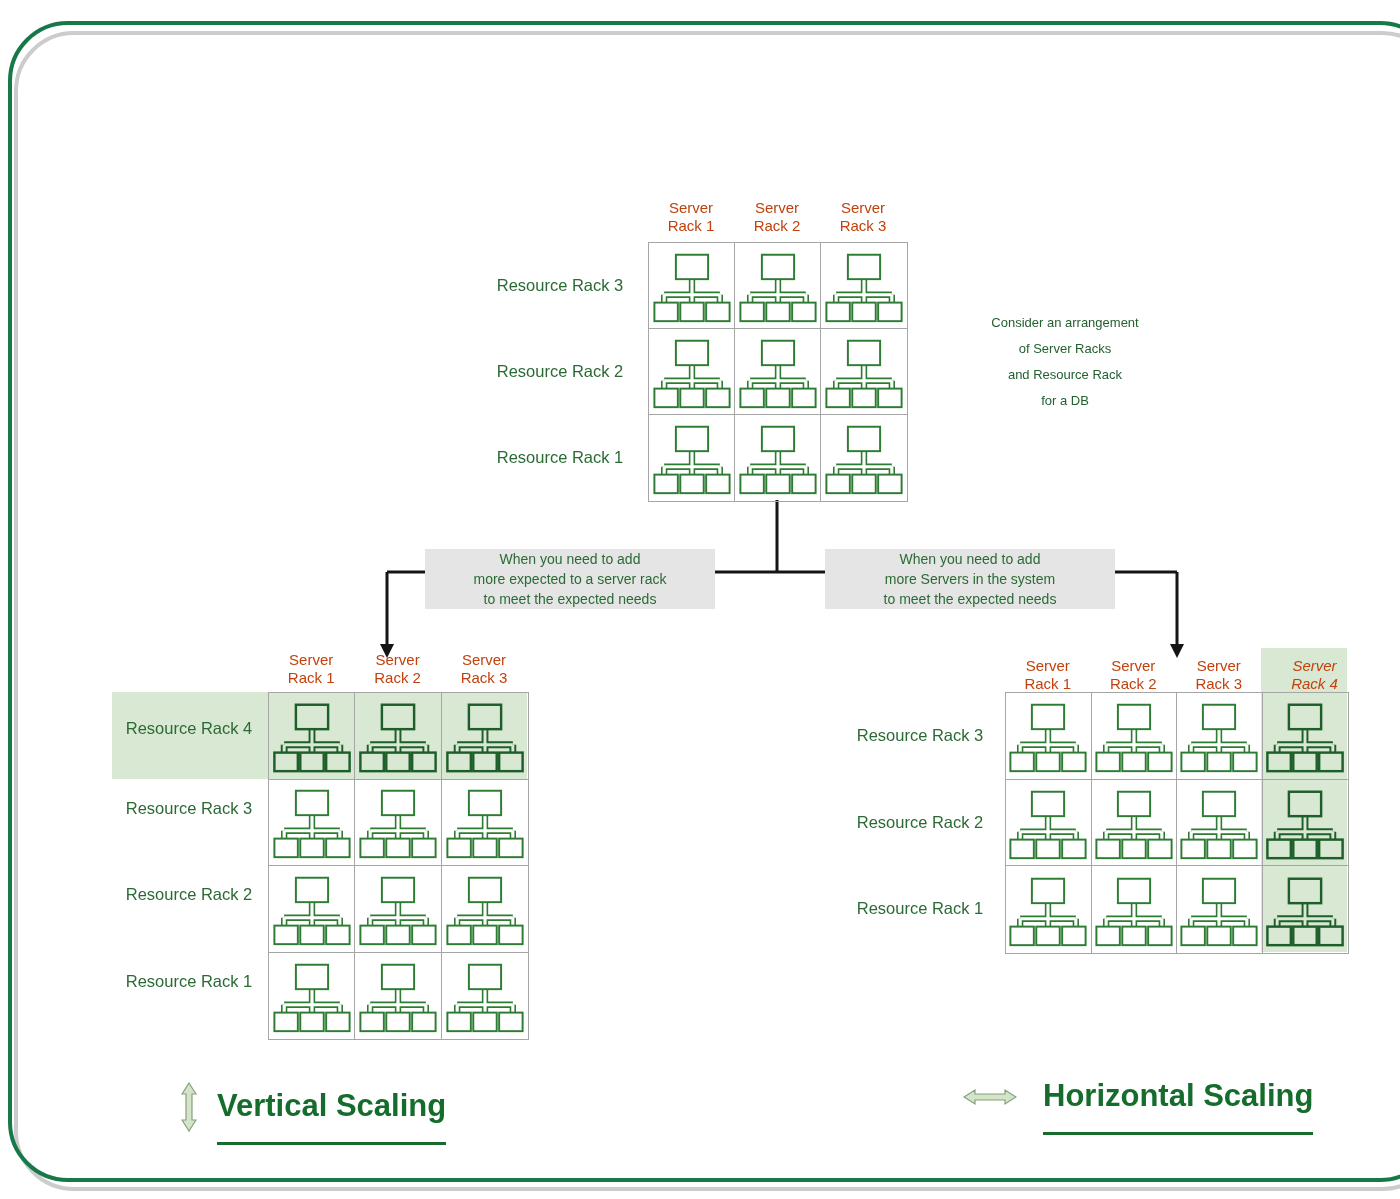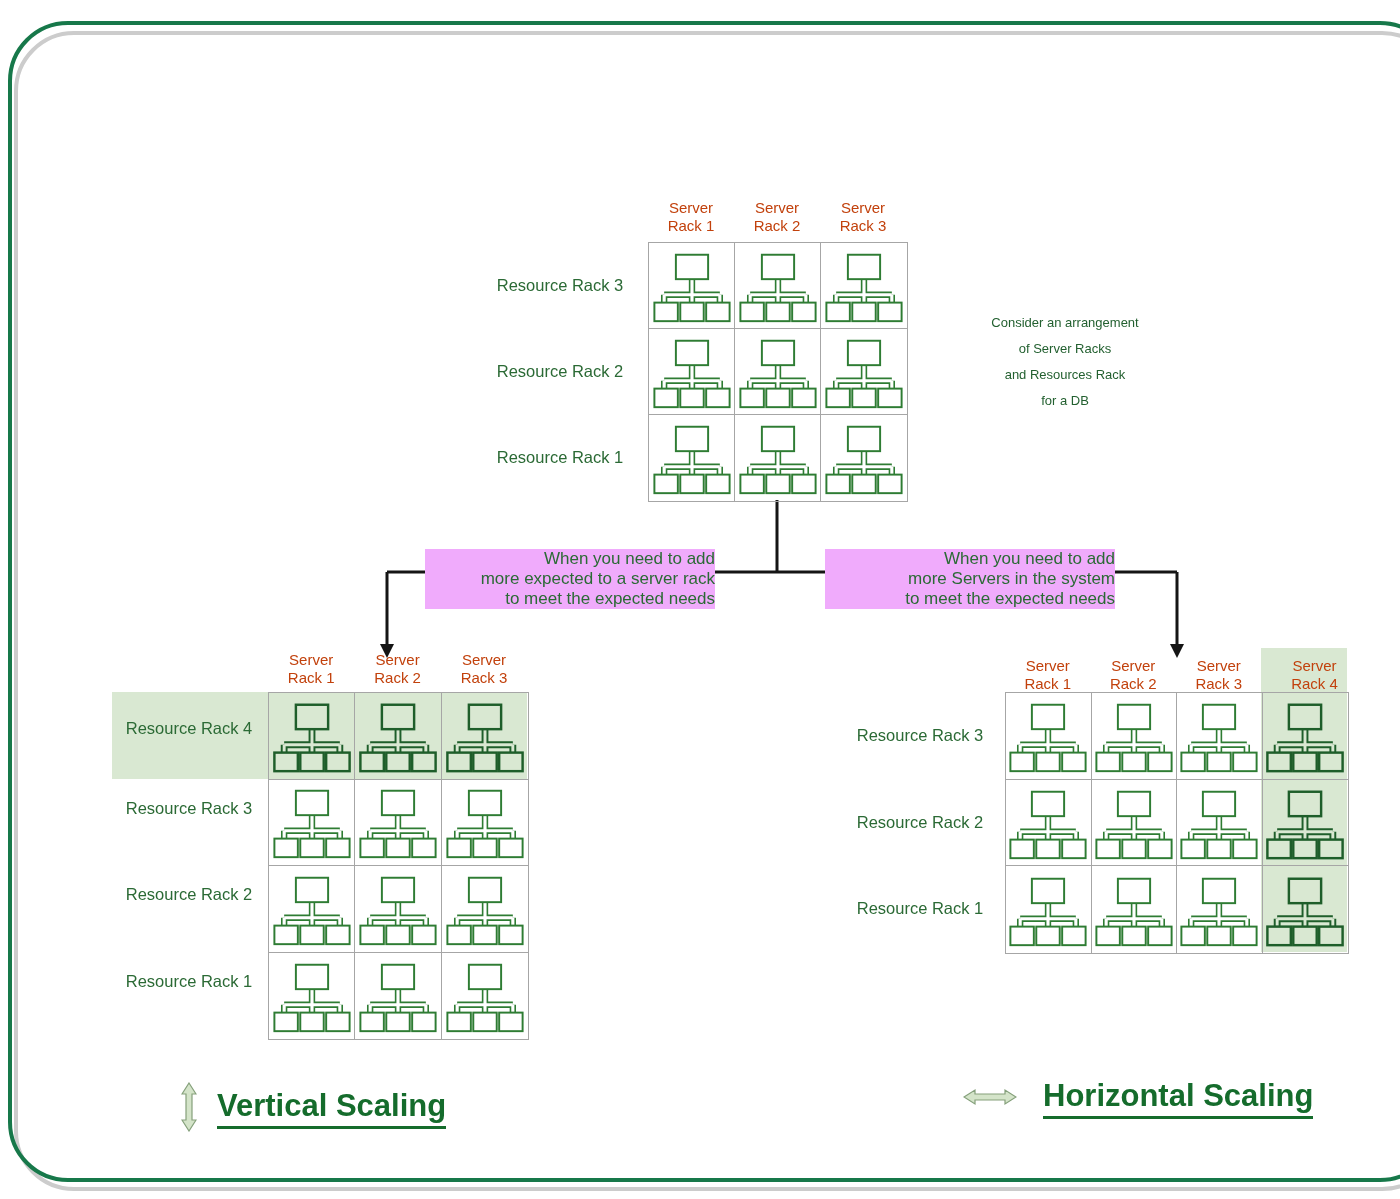--- a/index.html
+++ b/index.html
@@ -19,27 +19,27 @@
   .row-labels{display:flex;flex-direction:column;z-index:3;}
   .row-label{flex:0 0 auto;display:flex;align-items:center;justify-content:center;text-align:center;font-size:16.5px;color:#2b6a35;}
   
   .rack-grid{display:grid;border:1px solid #a6a6a6;z-index:3;background:transparent;}
   .rack-cell{display:flex;align-items:center;justify-content:center;border-right:1px solid #a6a6a6;border-bottom:1px solid #a6a6a6;}
   .rack-cell.last-col{border-right:none;}
   .rack-cell.last-row{border-bottom:none;}
   
   .highlight{background:#d9e8d2;z-index:1;}
   
-  .branch-note{background:#f0abfc;text-align:right;font-size:17px;line-height:20px;color:#2b6a35;z-index:3;}
+  .branch-note{background:#e5e5e5;text-align:center;font-size:14px;line-height:20px;color:#2b6a35;z-index:3;}
   #side-note{left:915px;top:310px;width:300px;text-align:center;font-size:13px;line-height:26px;color:#236030;z-index:3;}
   
   #connector-svg{left:0;top:0;z-index:2;pointer-events:none;}
   
   .legend-text{font-weight:bold;color:#156c2c;z-index:3;}
-  .legend-text .underlined{display:inline-block;border-bottom:3px solid #156c2c;padding-bottom:2px;}
+  .legend-text .underlined{display:inline-block;border-bottom:3px solid #156c2c;padding-bottom:18px;}
   #legend-vertical-text{left:217px;top:1088px;font-size:31px;}
   #legend-horizontal-text{left:1043px;top:1078px;font-size:31px;}
   #legend-vertical-icon{left:181px;top:1082px;z-index:3;}
   #legend-horizontal-icon{left:963px;top:1088px;z-index:3;}
 </style>
 </head>
 <body>
 
 <div id="canvas">
 
@@ -151,21 +151,21 @@
     <rect x="26" y="11" width="33" height="25" fill="#ffffff" stroke="#2e7c33" stroke-width="2"></rect>
     <rect x="4" y="60" width="24" height="19" fill="#ffffff" stroke="#2e7c33" stroke-width="2"></rect>
     <rect x="30.5" y="60" width="24" height="19" fill="#ffffff" stroke="#2e7c33" stroke-width="2"></rect>
     <rect x="57" y="60" width="24" height="19" fill="#ffffff" stroke="#2e7c33" stroke-width="2"></rect>
   </svg>
       </div>
     </div>
   <div class="abs" id="side-note">
       <div>Consider an arrangement</div>
       <div>of Server Racks</div>
-      <div>and Resources Rack</div>
+      <div>and Resource Rack</div>
       <div>for a DB</div>
     </div>
 
   <svg class="abs" id="connector-svg" width="1400" height="1199" viewBox="0 0 1400 1199">
     <path d="M777,500 V573.5 M387,572 H1177 M387,572 V646 M1177,572 V646" fill="none" stroke="#151515" stroke-width="3"></path>
     <polygon points="380,644 394,644 387,658" fill="#151515"></polygon>
     <polygon points="1170,644 1184,644 1177,658" fill="#151515"></polygon>
   </svg>
 
   <div class="abs branch-note" id="branch-note-left" style="left:425px;top:549px;width:290px;">
@@ -324,21 +324,21 @@
   <div class="abs col-heads" id="right-col-heads" style="left:1005px;top:657px;width:342px;">
       <div class="col-head" style="width: 85.5px;">
         <span>Server Rack 1</span>
       </div>
       <div class="col-head" style="width: 85.5px;">
         <span>Server Rack 2</span>
       </div>
       <div class="col-head" style="width: 85.5px;">
         <span>Server Rack 3</span>
       </div>
-      <div class="col-head" style="width: 106px;">
+      <div class="col-head" style="width: 106px; font-style: italic;">
         <span>Server Rack 4</span>
       </div>
     </div>
   <div class="abs row-labels" id="right-row-labels" style="left:845px;top:692px;width:150px;">
       <div class="row-label" style="height: 86.7px;">Resource Rack 3</div>
       <div class="row-label" style="height: 86.7px;">Resource Rack 2</div>
       <div class="row-label" style="height: 86.7px;">Resource Rack 1</div>
     </div>
   <div class="abs rack-grid" id="right-grid" style="left:1005px;top:692px;grid-template-columns:repeat(4,85.5px);grid-template-rows:repeat(3,86.7px);">
       <div class="rack-cell">

